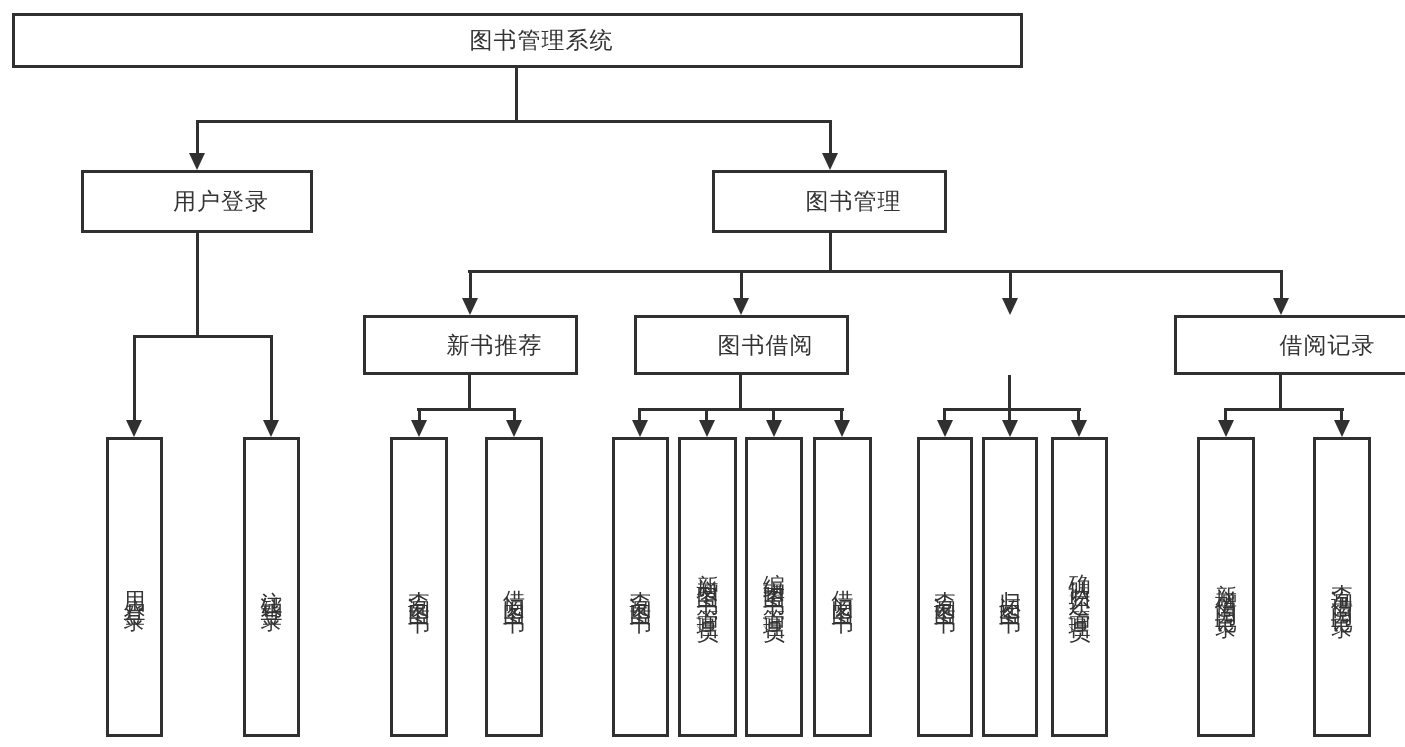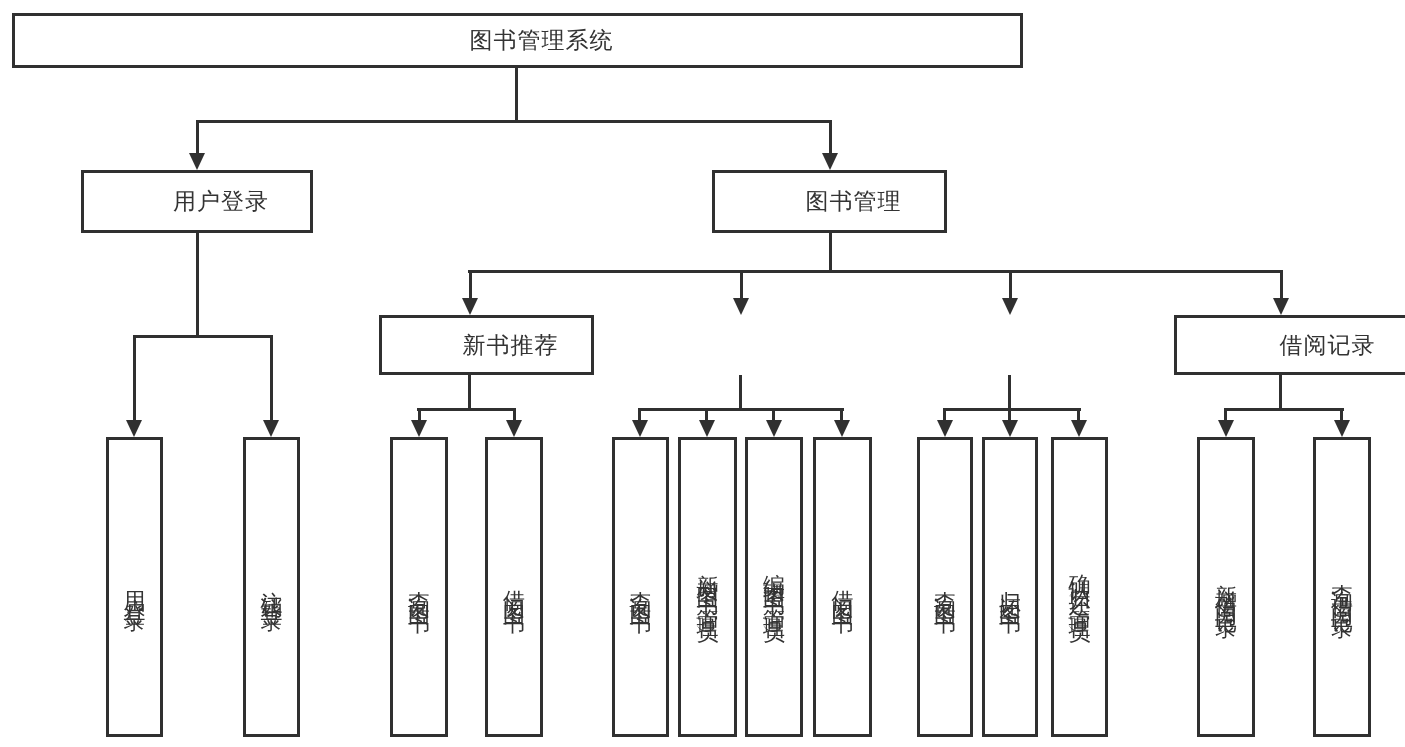--- a/index.html
+++ b/index.html
@@ -55,22 +55,23 @@
 <body>
 
 <div id="stage">
 
   <div class="box hbox" style="left:12px;top:13px;width:1011px;height:55px;">图书管理系统</div>
 
   <div class="box hbox" style="left:81px;top:170px;width:232px;height:63px;">用户登录</div>
 
   <div class="box hbox" style="left:712px;top:170px;width:235px;height:63px;">图书管理</div>
 
-  <div class="box hbox" style="left:363px;top:315px;width:215px;height:60px;margin-left:16px;">新书推荐</div>
+  <div class="box hbox" style="left:363px;top:315px;width:215px;height:60px;">新书推荐</div>
 
+  <div class="box hbox" style="left:634px;top:315px;width:215px;height:60px;">图书借阅</div>
 
 
   <div class="box hbox" style="left:1174px;top:315px;width:259px;height:60px;">借阅记录</div>
 
   <div class="box vbox" style="left:106px;top:437px;width:57px;height:300px;">
     <span>用户登录</span>
   </div>
   <div class="box vbox" style="left:243px;top:437px;width:57px;height:300px;">
     <span>注销登录</span>
   </div>

